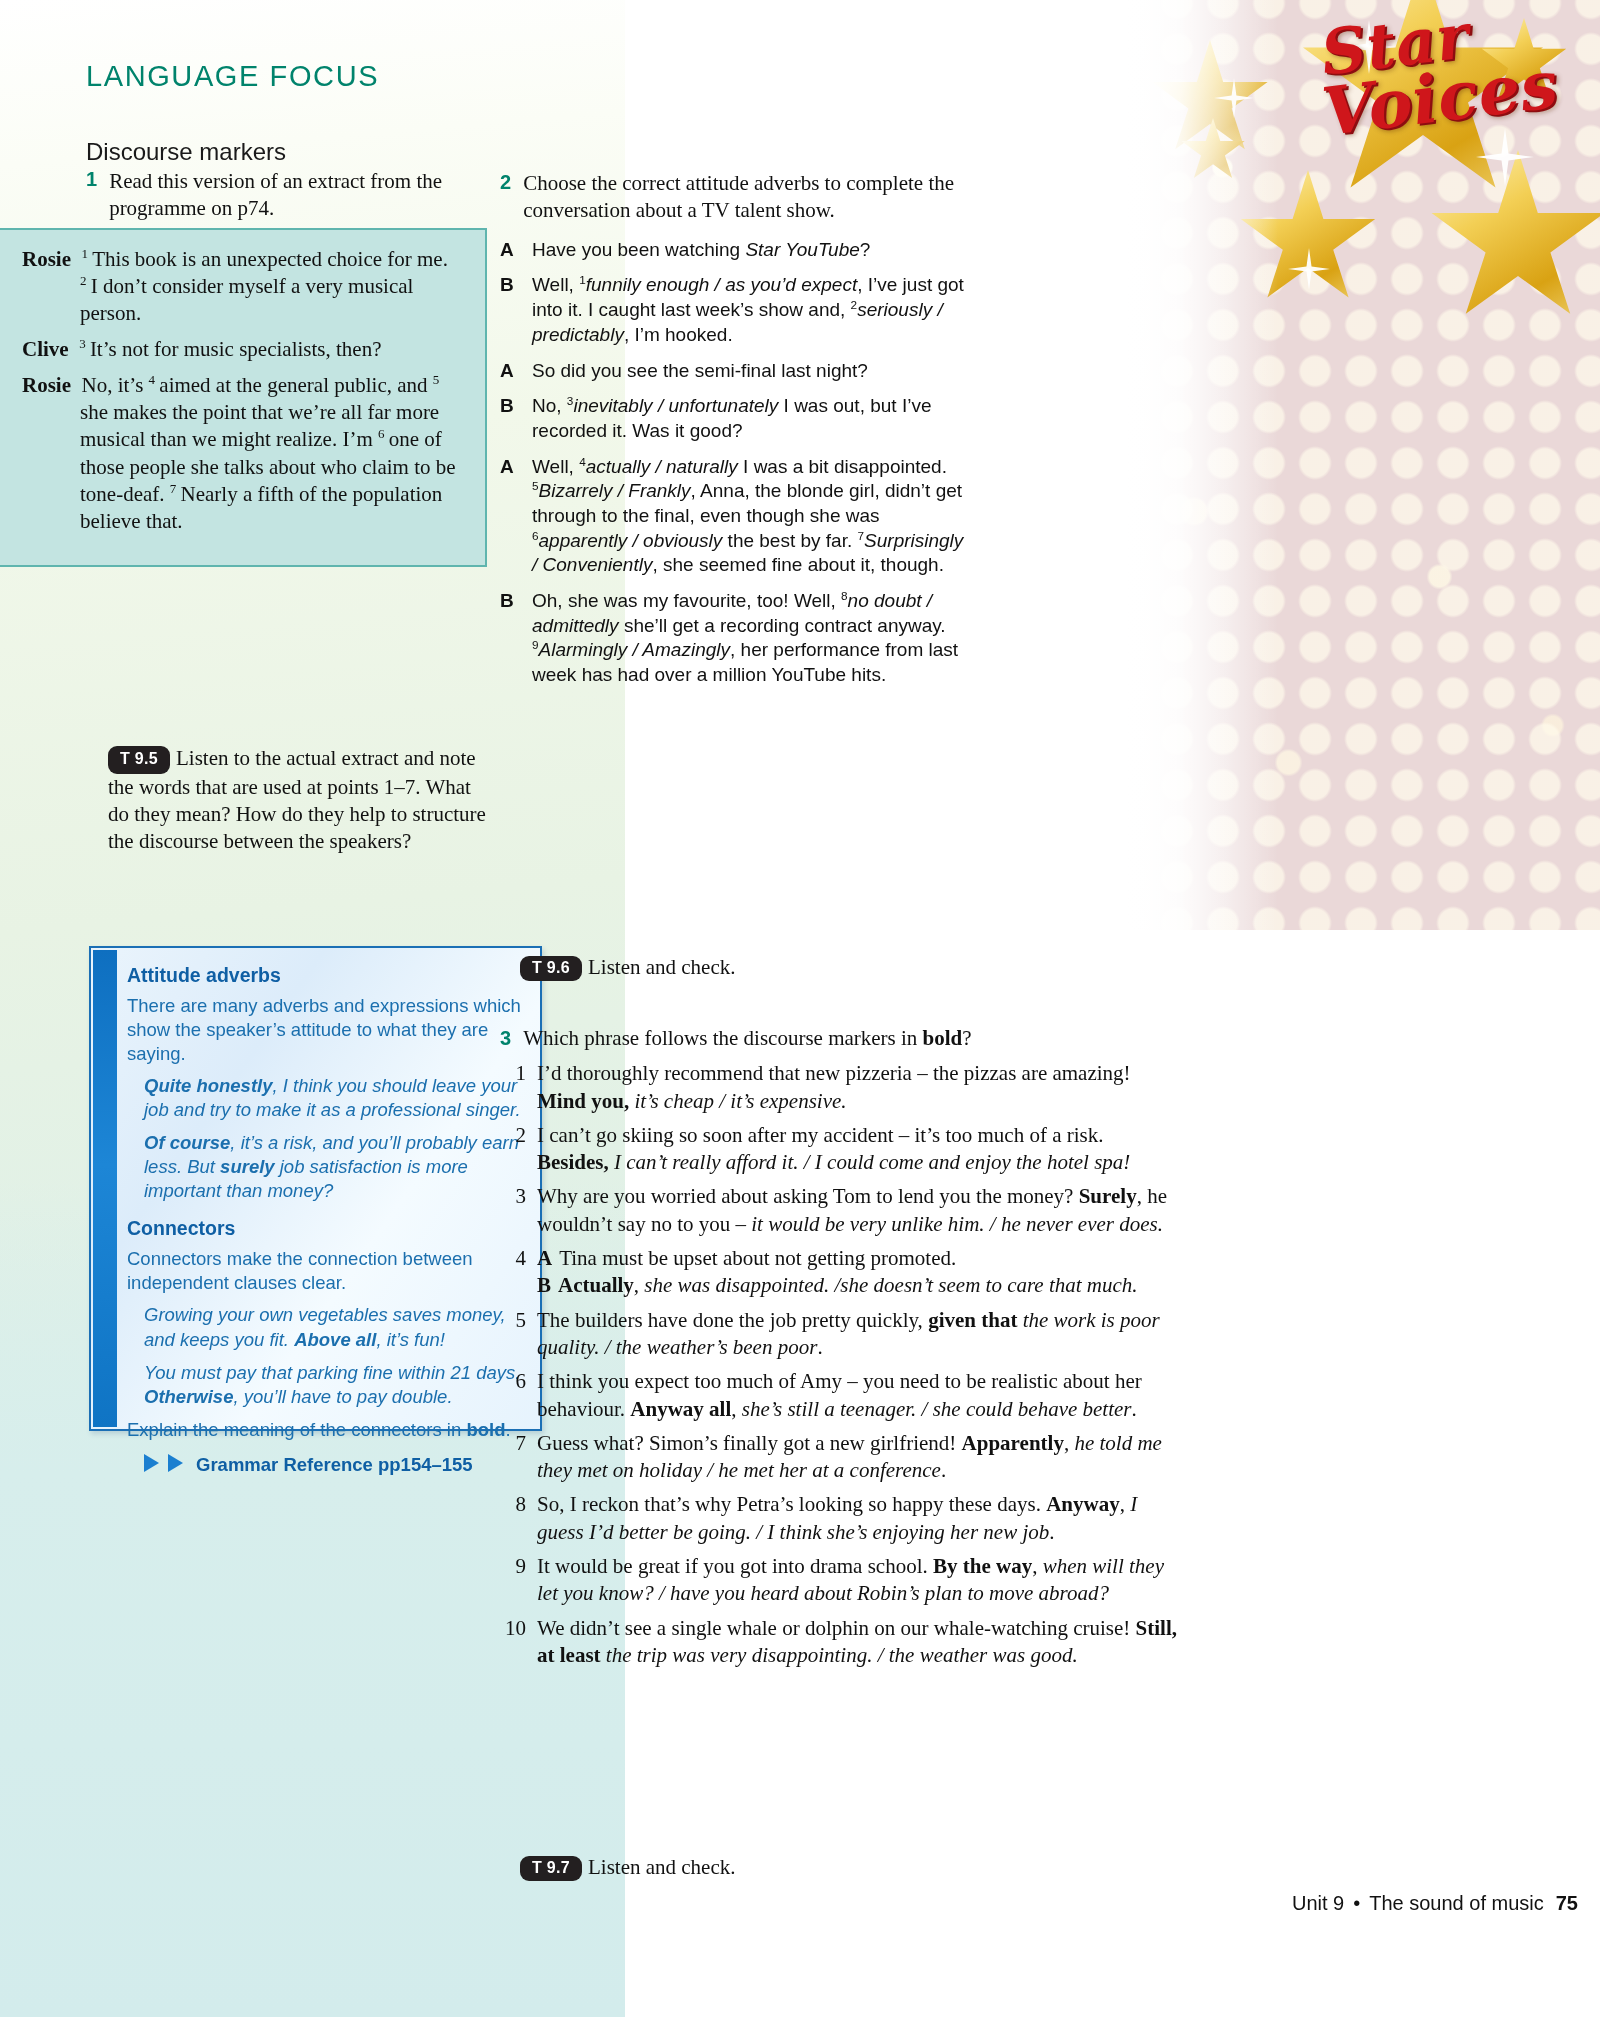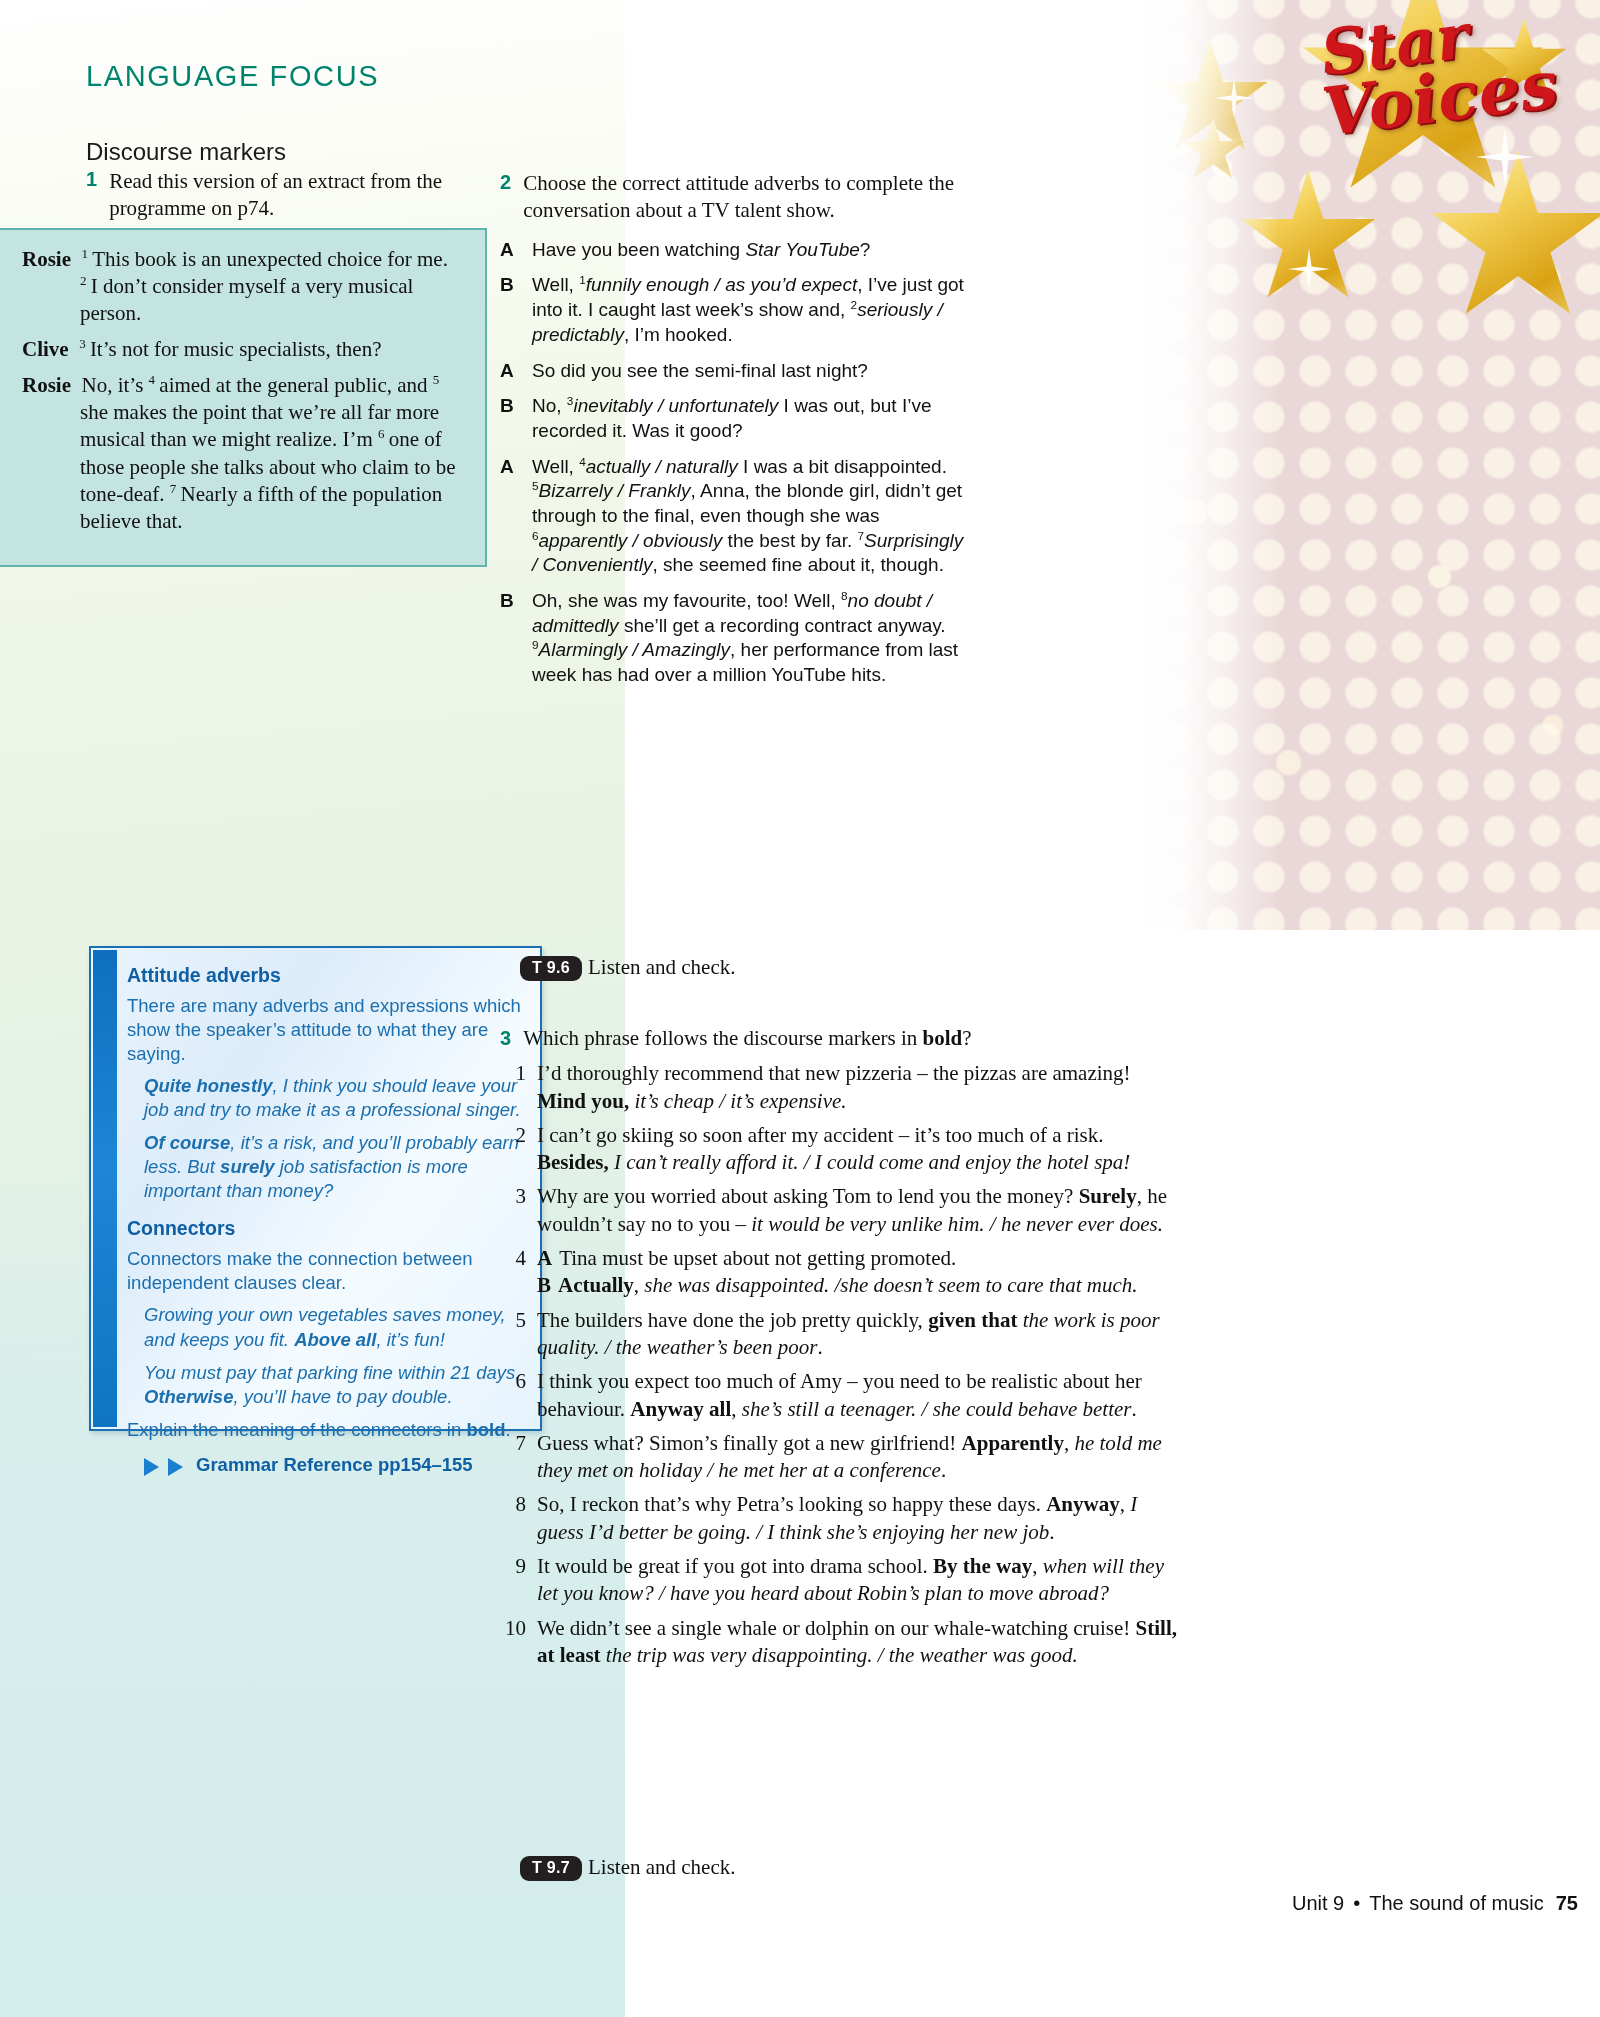--- a/index.html
+++ b/index.html
@@ -158,21 +158,21 @@
   }
   .bb-ex{
     font-family:"Liberation Sans", sans-serif;font-style:italic;
     font-size:18.5px;line-height:1.30;color:#1b6fae;
     margin-left:17px;margin-bottom:9px;
   }
   .bb-ex b, .bb-p b{font-weight:bold;}
   .bb-ref{
     font-family:"Liberation Sans", sans-serif;font-weight:bold;
     font-size:18.5px;color:#0f5fa4;margin-left:17px;margin-top:12px;
-    display:flex;align-items:flex-end;gap:13px;
+    display:flex;align-items:flex-start;gap:13px;
   }
   .tri{width:0;height:0;border-top:9px solid transparent;border-bottom:9px solid transparent;border-left:15px solid #1b7fd0;}
   .tri2{margin-left:-4px;}
 
   
   #ex2{position:absolute;left:500px;top:170px;width:470px;}
   #ex2 .stem{display:flex;gap:12px;font-size:21px;line-height:1.28;color:#111;}
   #ex2-lines{margin-top:14px;}
   .dl{display:flex;gap:14px;margin-bottom:11px;}
   .dl .spk{
@@ -258,20 +258,23 @@
   </div>
 
   <div id="dialogue-box">
     <div id="dialogue-lines">
         <div class="d-line"><span class="d-name">Rosie</span>&nbsp;&nbsp;<sup>1</sup> This book is an unexpected choice for me. <sup>2</sup> I don’t consider myself a very musical person. </div>
         <div class="d-line"><span class="d-name">Clive</span>&nbsp;&nbsp;<sup>3</sup> It’s not for music specialists, then? </div>
         <div class="d-line"><span class="d-name">Rosie</span>&nbsp;&nbsp;No, it’s <sup>4</sup> aimed at the general public, and <sup>5</sup> she makes the point that we’re all far more musical than we might realize. I’m <sup>6</sup> one of those people she talks about who claim to be tone-deaf. <sup>7</sup> Nearly a fifth of the population believe that. </div>
       </div>
   </div>
 
+  <div id="listen1">
+    <span class="tbadge">T 9.5</span><span>Listen to the actual extract and note the words that are used at points 1–7. What do they mean? How do they help to structure the discourse between the speakers?</span>
+  </div>
 
   <div id="blue-box">
     <div id="blue-bar"></div>
     <div id="blue-inner">
       <div class="bb-head">Attitude adverbs</div>
       <div class="bb-p">There are many adverbs and expressions which show the speaker’s attitude to what they are saying.</div>
       <div id="gb-ex1">
           <div class="bb-ex"><b>Quite honestly</b>, I think you should leave your job and try to make it as a professional singer.</div>
           <div class="bb-ex"><b>Of course</b>, it’s a risk, and you’ll probably earn less. But <b>surely</b> job satisfaction is more important than money?</div>
         </div>

